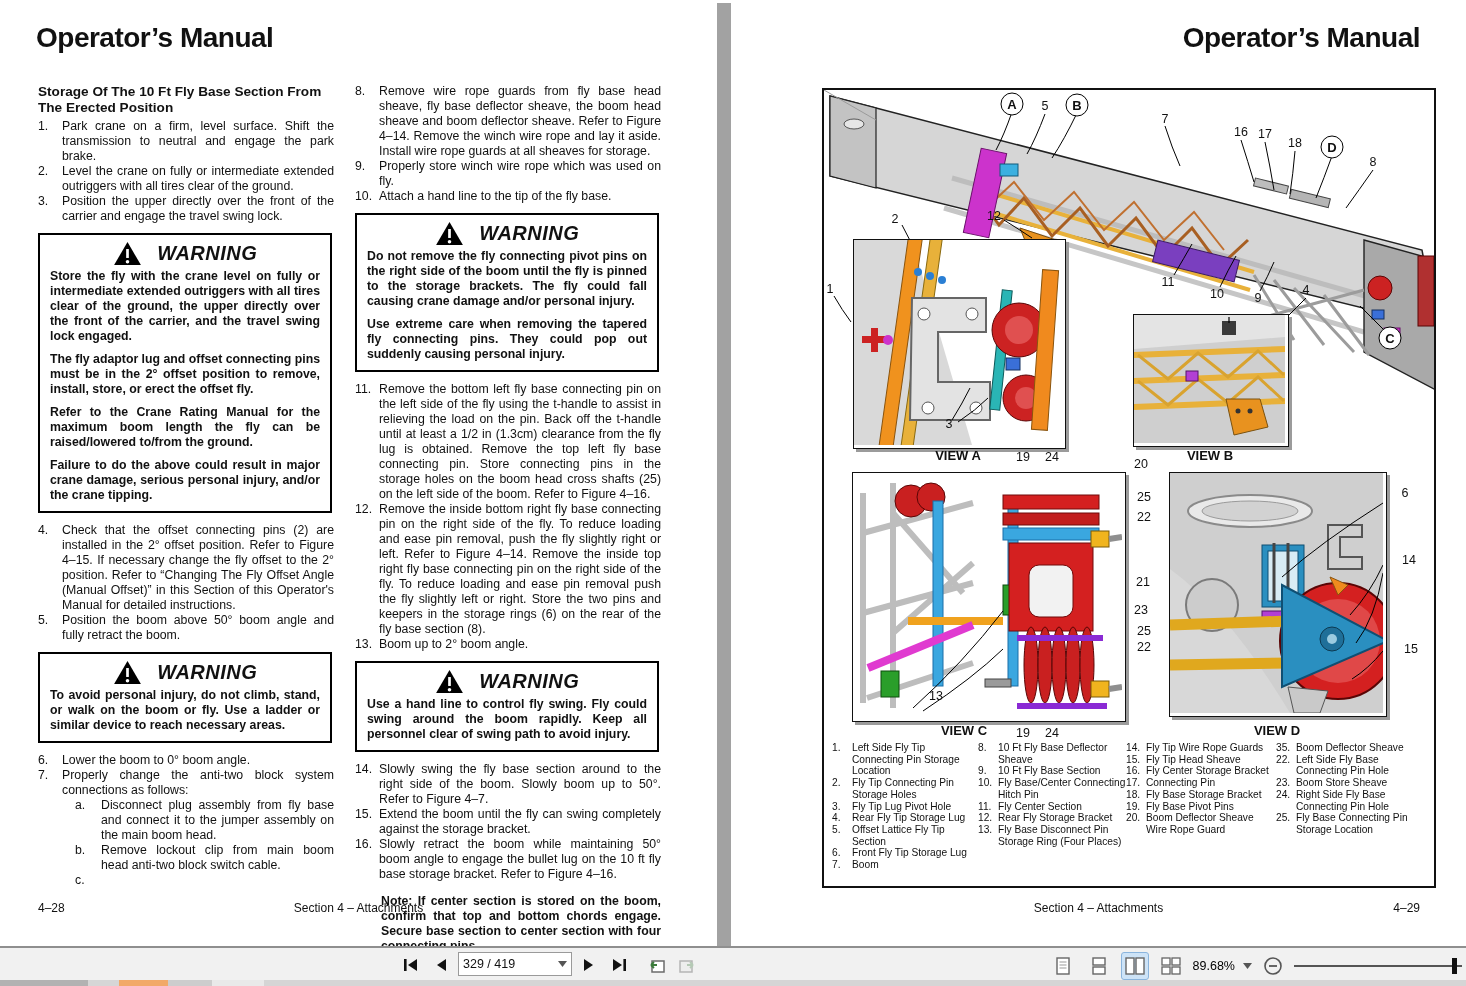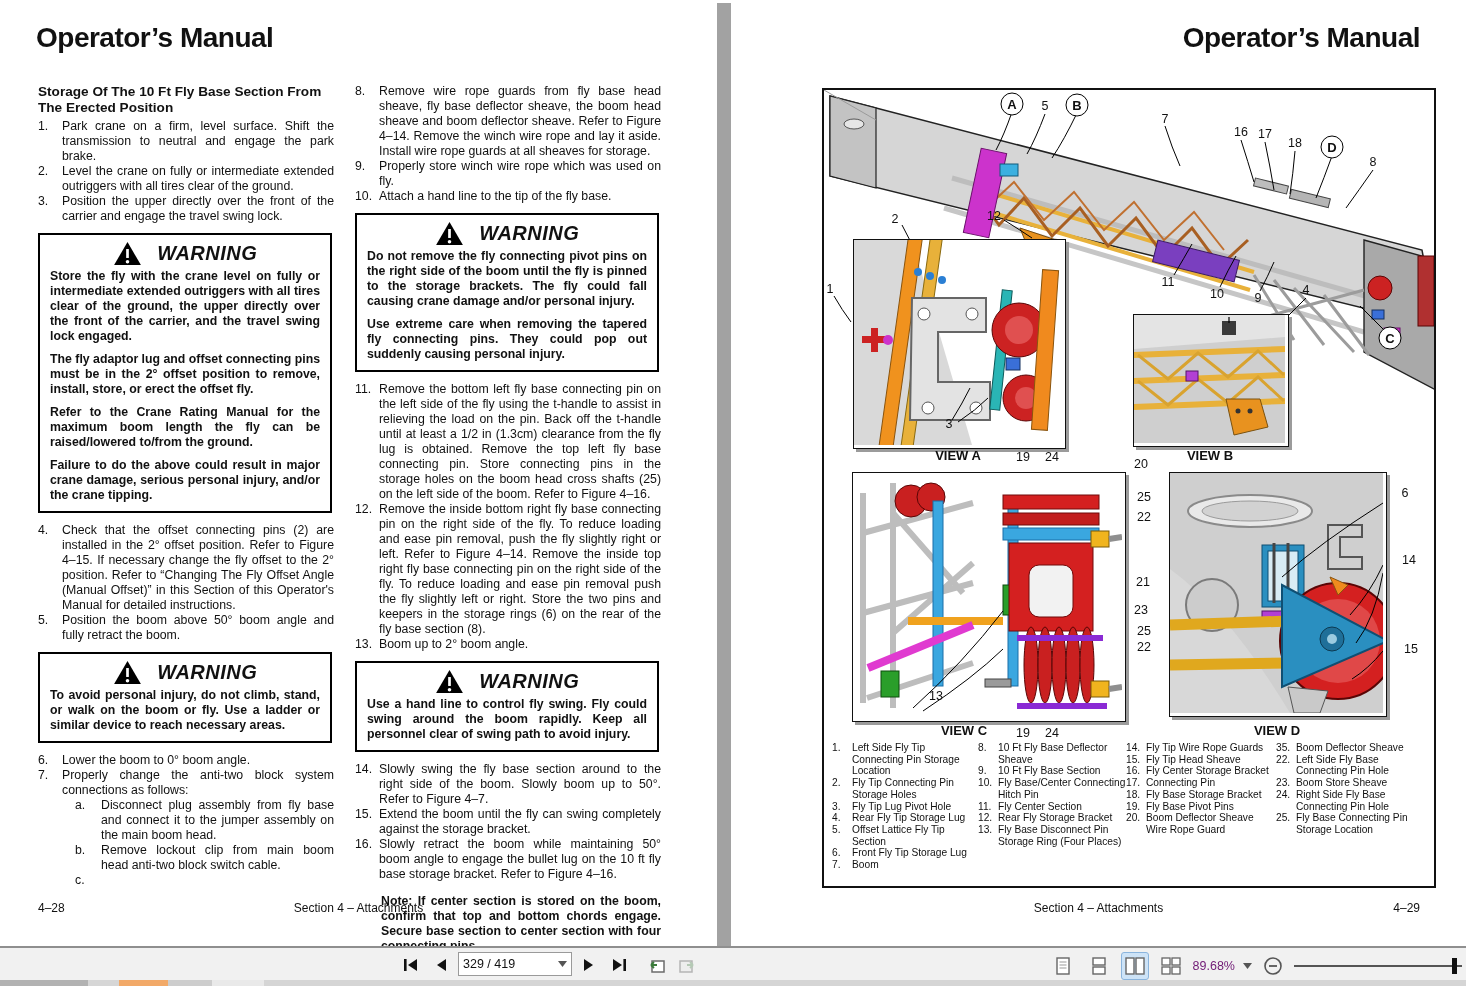--- a/index.html
+++ b/index.html
@@ -55,21 +55,21 @@
   #fig-cap .l1,#fig-cap .l2{font-size:12.3px;font-weight:700;line-height:14.5px;}
   
   #toolbar{position:absolute;left:0;top:946px;width:1466px;height:34px;background:#f1f1f1;border-top:2px solid #8f8f8f;}
   .tb-btn{display:inline-flex;align-items:center;justify-content:center;height:26px;min-width:26px;border-radius:3px;}
   #nav-group{position:absolute;left:398px;top:4px;display:flex;align-items:flex-start;gap:4px;}
   #page-box{width:104px;height:22px;background:#fff;border:1px solid #9a9a9a;font-size:12.5px;
     display:flex;align-items:center;padding:0 4px;justify-content:space-between;}
   #right-group{position:absolute;right:4px;top:4px;display:flex;align-items:center;gap:8px;}
   .mode-btn{width:26px;height:26px;display:flex;align-items:center;justify-content:center;border-radius:3px;border:1px solid transparent;}
   .mode-btn.active{background:#cde3f7;border:1px solid #8ab4dd;}
-  #zoom-text{font-size:12.5px;color:#701a75;}
+  #zoom-text{font-size:12.5px;color:#000000;}
   #zoom-slider{position:relative;width:168px;height:26px;}
   #zoom-slider .track{position:absolute;left:0;right:0;top:12px;height:2px;background:#555;}
   #zoom-slider .handle{position:absolute;left:158px;top:5px;width:5px;height:16px;background:#111;}
   
   .strip{position:absolute;top:980px;height:6px;}
 </style>
 </head>
 <body>
 
 <div id="stage">

